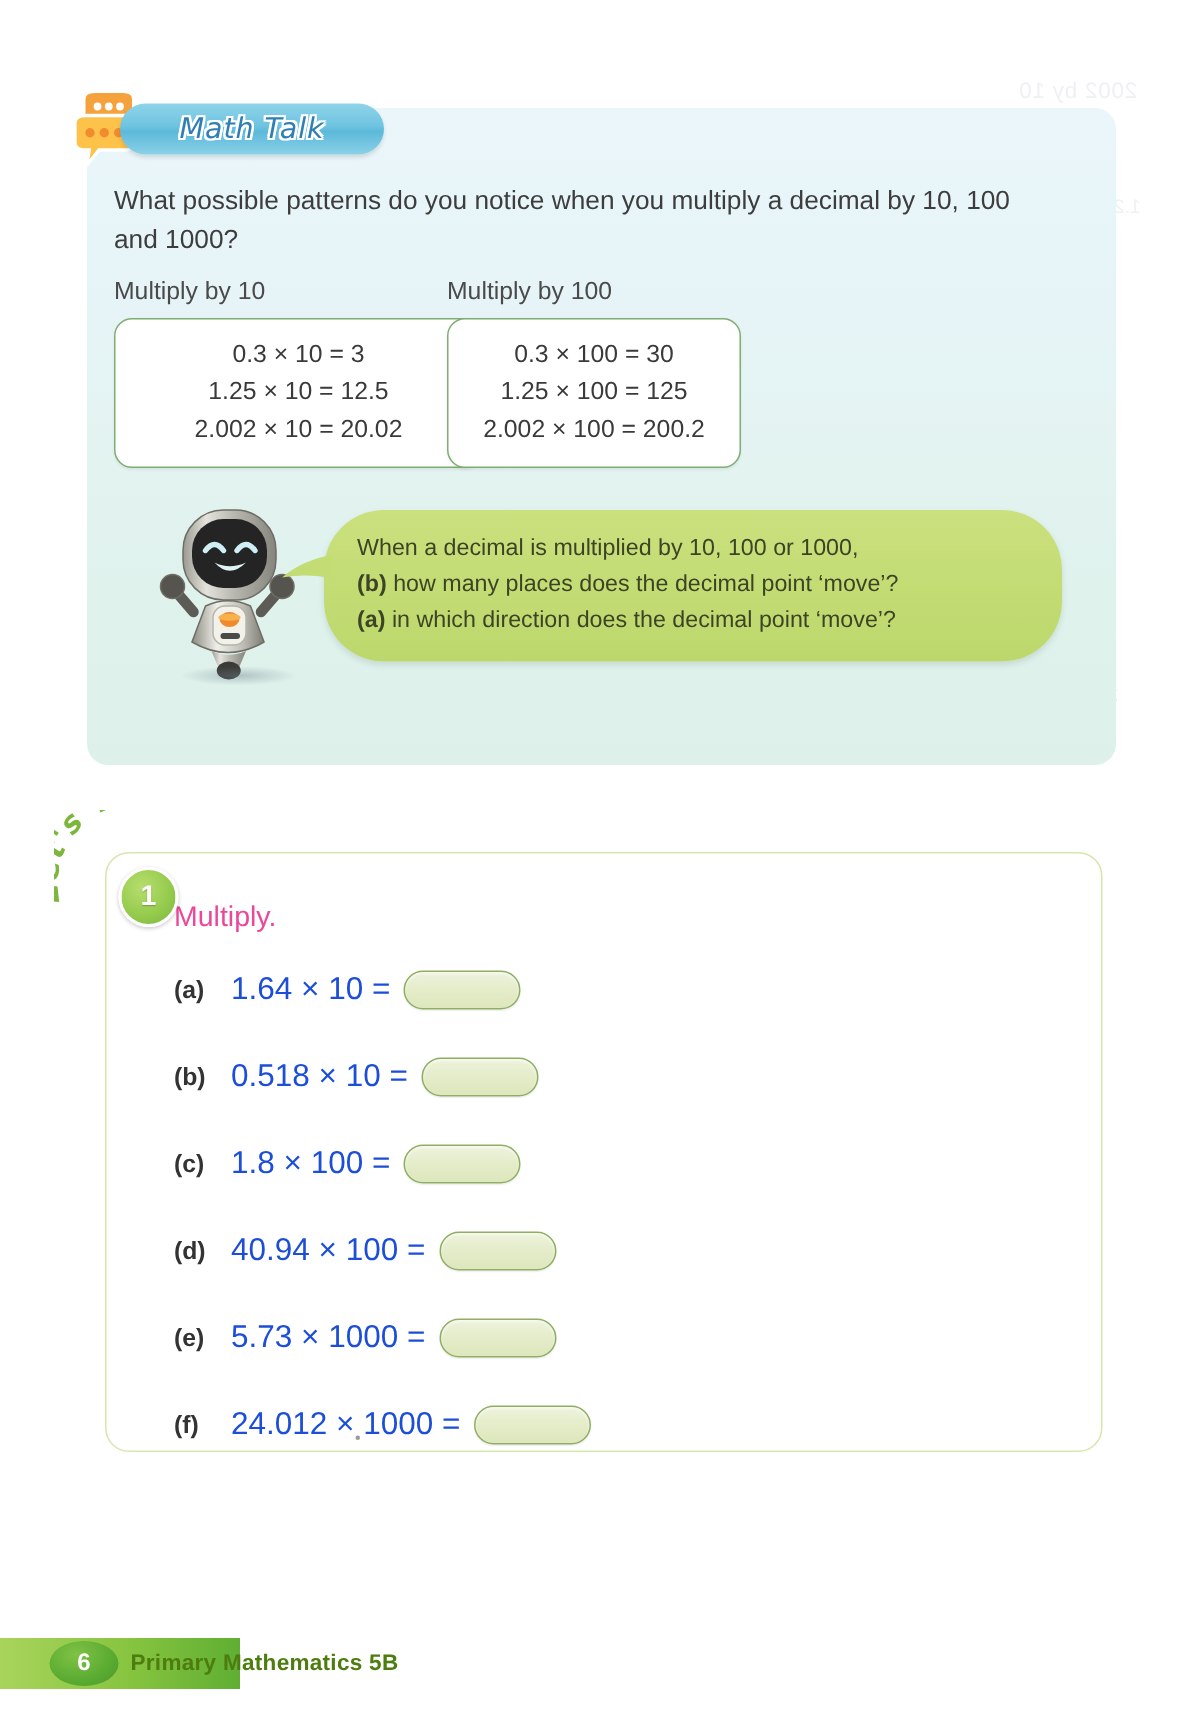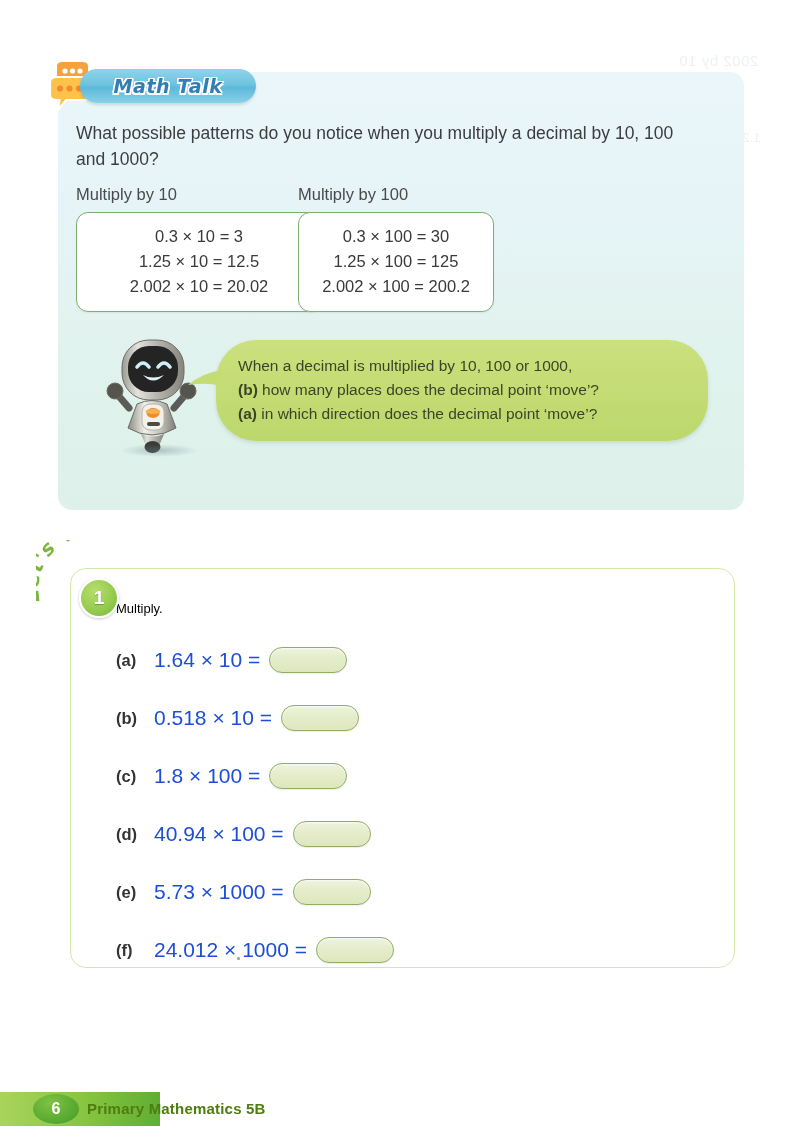--- a/index.html
+++ b/index.html
@@ -67,21 +67,21 @@
     border-radius: 17px;
     background: linear-gradient(180deg, #8fd4ea 0%, #6ec3e0 45%, #5cb9da 55%, #8ad1e8 100%);
     box-shadow: 0 2px 3px rgba(0,0,0,0.12);
     display: flex;
     align-items: center;
     justify-content: center;
   }
   .mt-banner-label {
     font-family: "DejaVu Sans", sans-serif;
     font-size: 19px;
-    font-weight: bold;
+    font-weight: normal;
     font-style: italic;
     color: #2f7fb5;
     letter-spacing: 0.6px;
     text-shadow:
       -1.5px -1.5px 0 #ffffff,  1.5px -1.5px 0 #ffffff,
       -1.5px  1.5px 0 #ffffff,  1.5px  1.5px 0 #ffffff,
        0px   -1.5px 0 #ffffff,  0px    1.5px 0 #ffffff,
       -1.5px  0px   0 #ffffff,  1.5px  0px   0 #ffffff;
   }
 
@@ -210,22 +210,22 @@
     font-size: 19px;
     font-weight: bold;
     color: #ffffff;
     text-shadow: 0 1px 1px rgba(80,110,40,0.55);
   }
 
   .lt-instruction {
     position: absolute;
     left: 45px;
     top: 32px;
-    font-size: 13px;
-    color: #000000;
+    font-size: 19px;
+    color: #ec4899;
   }
 
   .lt-items {
     position: absolute;
     left: 45px;
     top: 62px;
     width: 600px;
   }
   .lt-item {
     display: flex;

